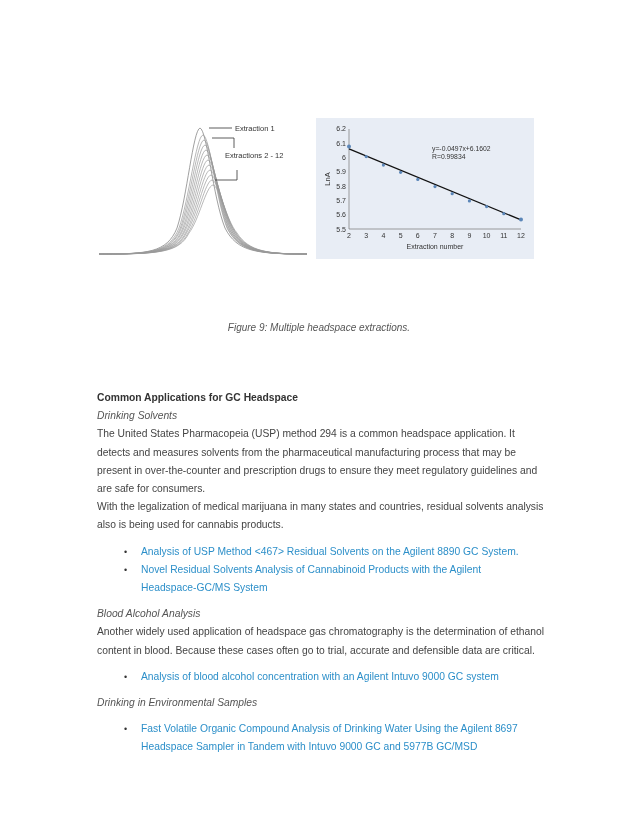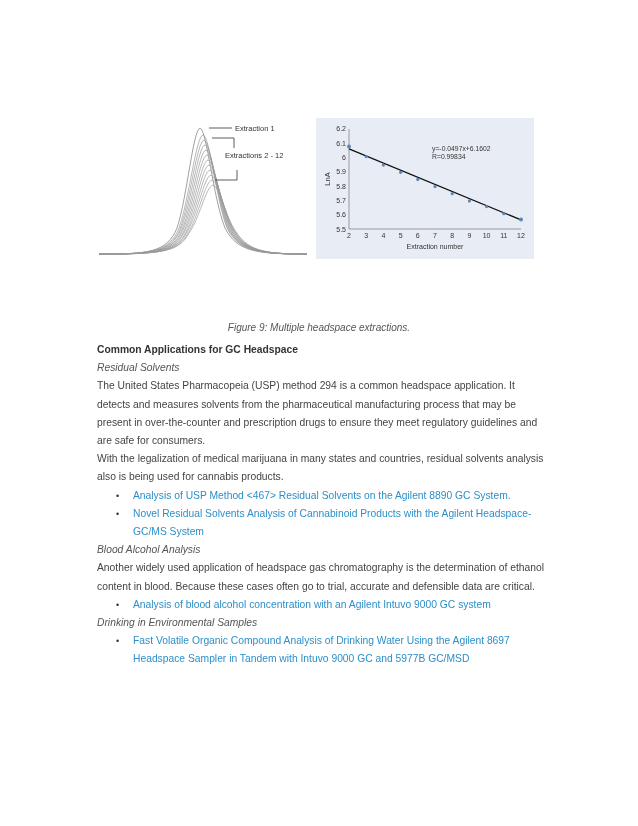--- a/index.html
+++ b/index.html
@@ -4,24 +4,24 @@
   <style>
     html, body { margin: 0; padding: 0; background: #ffffff; }
     body { width: 638px; height: 826px; position: relative; overflow: hidden;
            font-family: "Liberation Sans", "DejaVu Sans", sans-serif; color: #444444; }
     .figure { position: absolute; left: 0; top: 0; width: 552px; height: 320px; }
     .peaks { position: absolute; left: 97px; top: 118px; width: 212px; height: 142px; }
     .lnplot { position: absolute; left: 316px; top: 118px; width: 218px; height: 141px; background: #e8edf5; }
     .caption { position: absolute; left: 0; width: 638px; top: 322px; text-align: center;
                font-style: italic; font-size: 10px; color: #555; }
     .content { position: absolute; left: 97px; top: 341px; width: 450px; font-size: 10.3px; line-height: 18.2px; }
-    .h-bold { font-weight: bold; color: #333; }
+    .h-bold { font-weight: bold; color: #333; margin-top: 48px; }
     .h-ital { font-style: italic; color: #555; }
     p { margin: 0; }
-    ul { margin: 0; padding: 0 0 0 36px; list-style: none; }
+    ul { margin: 8px; padding: 0 0 0 36px; list-style: none; }
     li { position: relative; }
     li::before { content: "\2022"; position: absolute; left: -17px; color: #333; font-size: 9px; }
     a { color: #2c8fc9; text-decoration: none; }
   </style>
 </head>
 <body>
 
 <div class="figure">
 
   <svg class="peaks" viewBox="0 0 212 142" width="212" height="142">
@@ -97,21 +97,21 @@
       <text x="116" y="41" font-size="6.8">R=0.99834</text>
     </svg>
   </div>
 </div>
 
 <div class="caption">Figure 9: Multiple headspace extractions.</div>
 
 <div class="content">
   <p class="h-bold">Common Applications for GC Headspace</p>
 
-  <p class="h-ital">Residual Solvents</p>
+  <p class="h-ital">Drinking Solvents</p>
   <p>The United States Pharmacopeia (USP) method 294 is a common headspace application. It detects and measures solvents from the pharmaceutical manufacturing process that may be present in over-the-counter and prescription drugs to ensure they meet regulatory guidelines and are safe for consumers.</p>
   <p>With the legalization of medical marijuana in many states and countries, residual solvents analysis also is being used for cannabis products.</p>
   <ul>
     <li><a href="#">Analysis of USP Method &lt;467&gt; Residual Solvents on the Agilent 8890 GC System.</a></li>
     <li><a href="#">Novel Residual Solvents Analysis of Cannabinoid Products with the Agilent Headspace-GC/MS System</a></li>
   </ul>
 
   <p class="h-ital">Blood Alcohol Analysis</p>
   <p>Another widely used application of headspace gas chromatography is the determination of ethanol content in blood. Because these cases often go to trial, accurate and defensible data are critical.</p>
   <ul>

